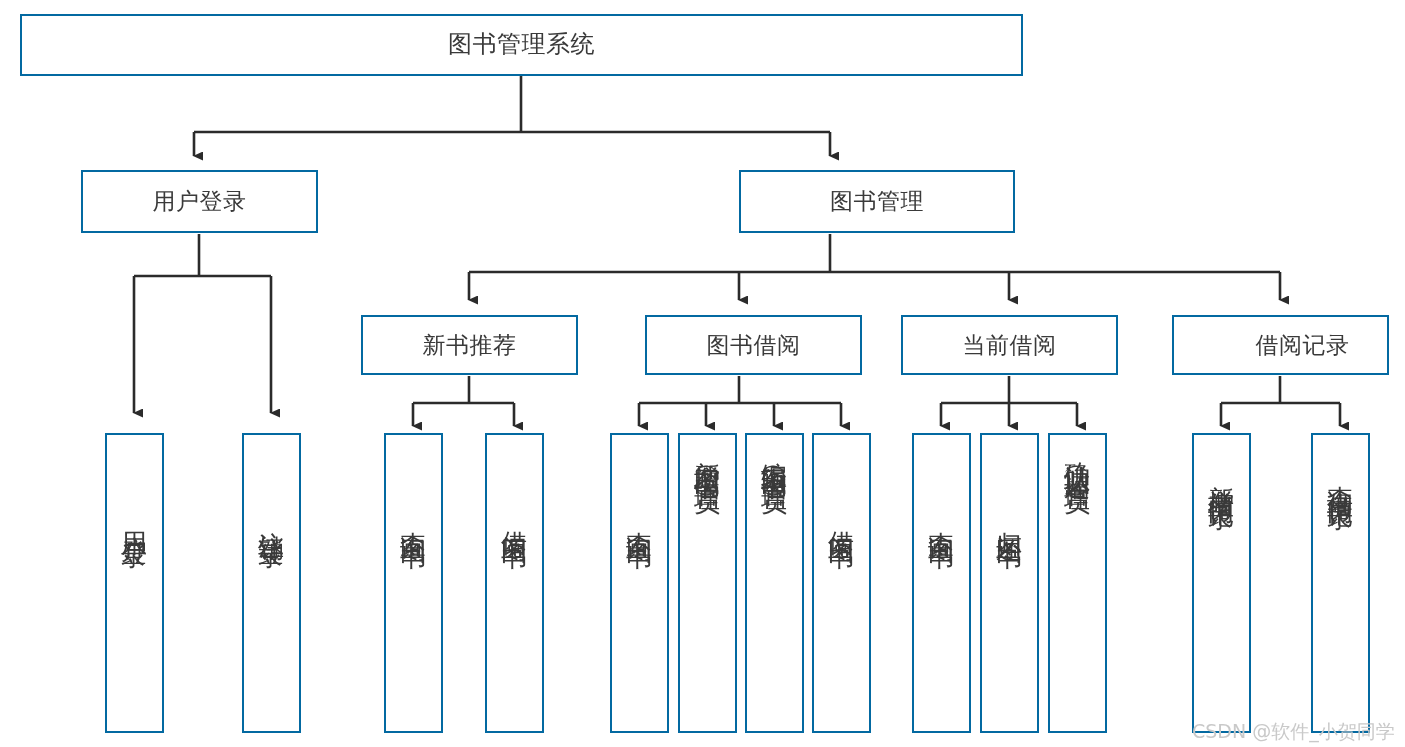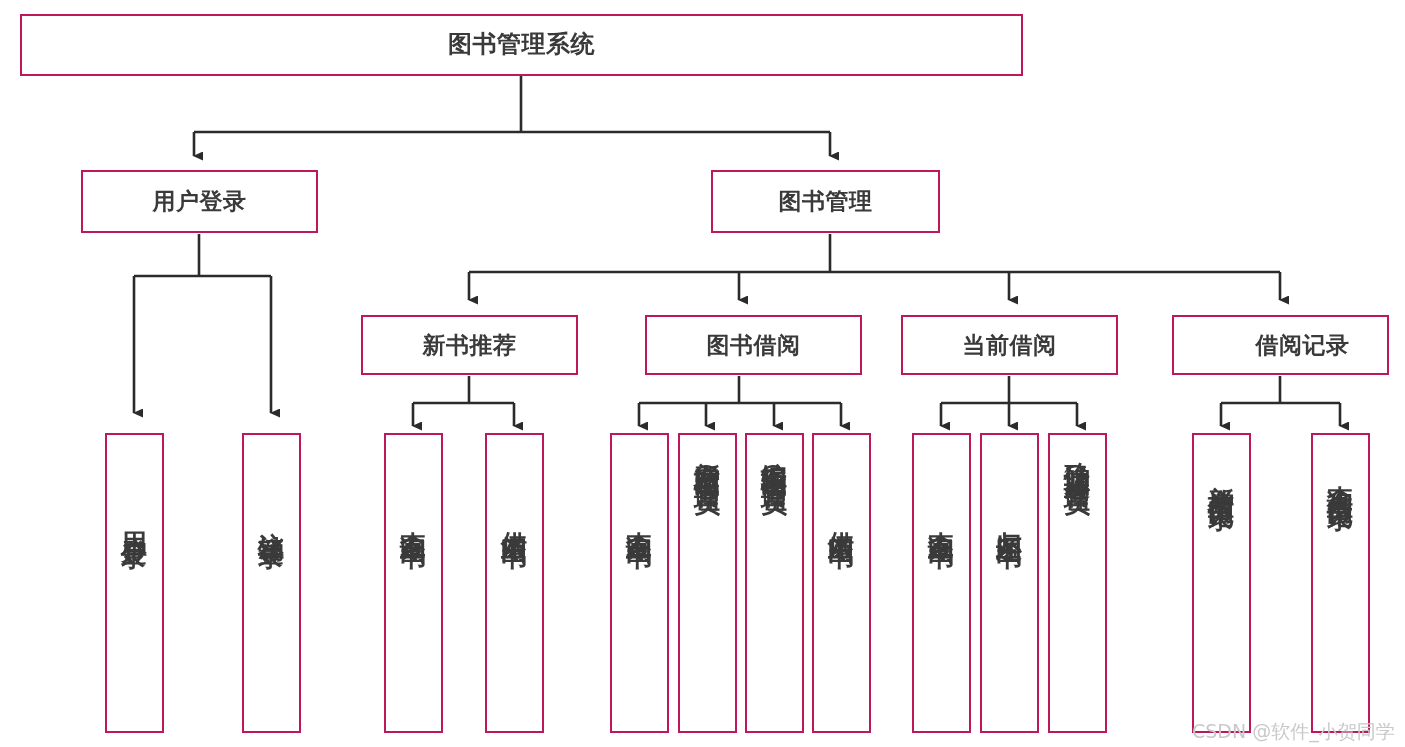--- a/index.html
+++ b/index.html
@@ -23,26 +23,25 @@
     left: 0;
     top: 0;
     width: 1405px;
     height: 747px;
     pointer-events: none;
   }
   .node {
     position: absolute;
     box-sizing: border-box;
     background: #ffffff;
-    border: 2px solid #be185d;
+    border: 2px solid #0369a1;
     display: flex;
     align-items: center;
     justify-content: center;
     z-index: 2;
-    font-weight: bold;
   }
   .node-label {
     color: #3a3a3a;
     line-height: 1.06;
     text-align: center;
     white-space: pre-line;
   }
   
   .node.horiz .node-label {
     font-size: 23px;
@@ -131,21 +130,21 @@
     </g>
   </svg>
 
   <div class="node horiz root" style="left:20px; top:14px; width:1003px; height:62px;">
     <span class="node-label">图书管理系统</span>
   </div>
 
   <div class="node horiz" style="left:81px; top:170px; width:237px; height:63px;">
     <span class="node-label">用户登录</span>
   </div>
-  <div class="node horiz" style="left:711px; top:170px; width:229px; height:63px;">
+  <div class="node horiz" style="left:739px; top:170px; width:276px; height:63px;">
     <span class="node-label">图书管理</span>
   </div>
 
   <div class="node horiz" style="left:361px; top:315px; width:217px; height:60px;">
     <span class="node-label">新书推荐</span>
   </div>
   <div class="node horiz" style="left:645px; top:315px; width:217px; height:60px;">
     <span class="node-label">图书借阅</span>
   </div>
   <div class="node horiz" style="left:901px; top:315px; width:217px; height:60px;">

